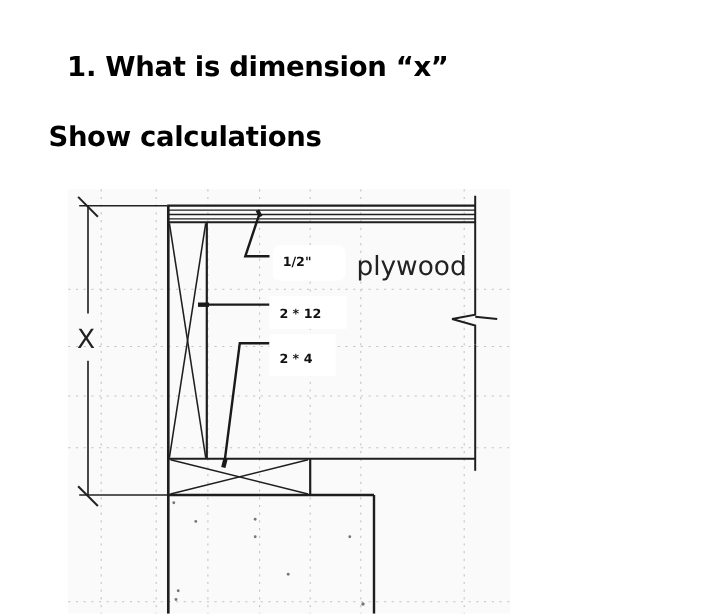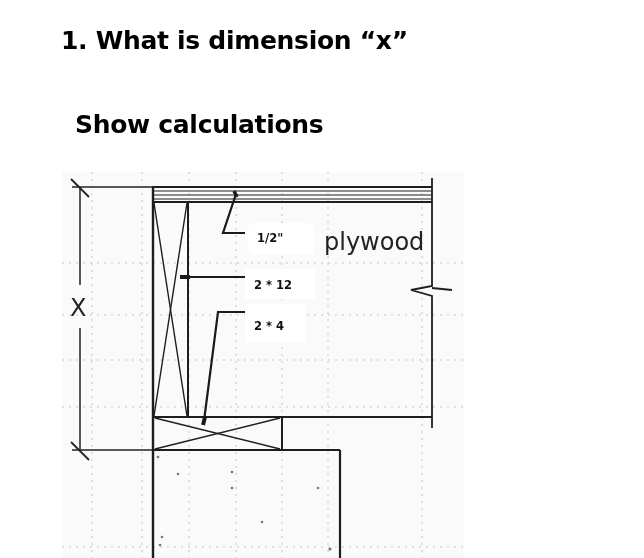--- a/index.html
+++ b/index.html
@@ -10,31 +10,31 @@
   body {
     width: 644px;
     height: 558px;
     position: relative;
     overflow: hidden;
     font-family: "Liberation Sans", "DejaVu Sans", sans-serif;
   }
   .question-title {
     position: absolute;
     left: 61px;
-    top: 26px;
+    top: 46px;
     font-family: "DejaVu Sans", "Liberation Sans", sans-serif;
     font-weight: bold;
     font-size: 25px;
     color: #000;
     letter-spacing: -0.3px;
     white-space: nowrap;
   }
   .question-sub {
     position: absolute;
-    left: 75px;
+    left: 44px;
     top: 110px;
     font-family: "DejaVu Sans", "Liberation Sans", sans-serif;
     font-weight: bold;
     font-size: 25px;
     color: #000;
     letter-spacing: -0.3px;
     white-space: nowrap;
   }
   .drawing {
     position: absolute;

